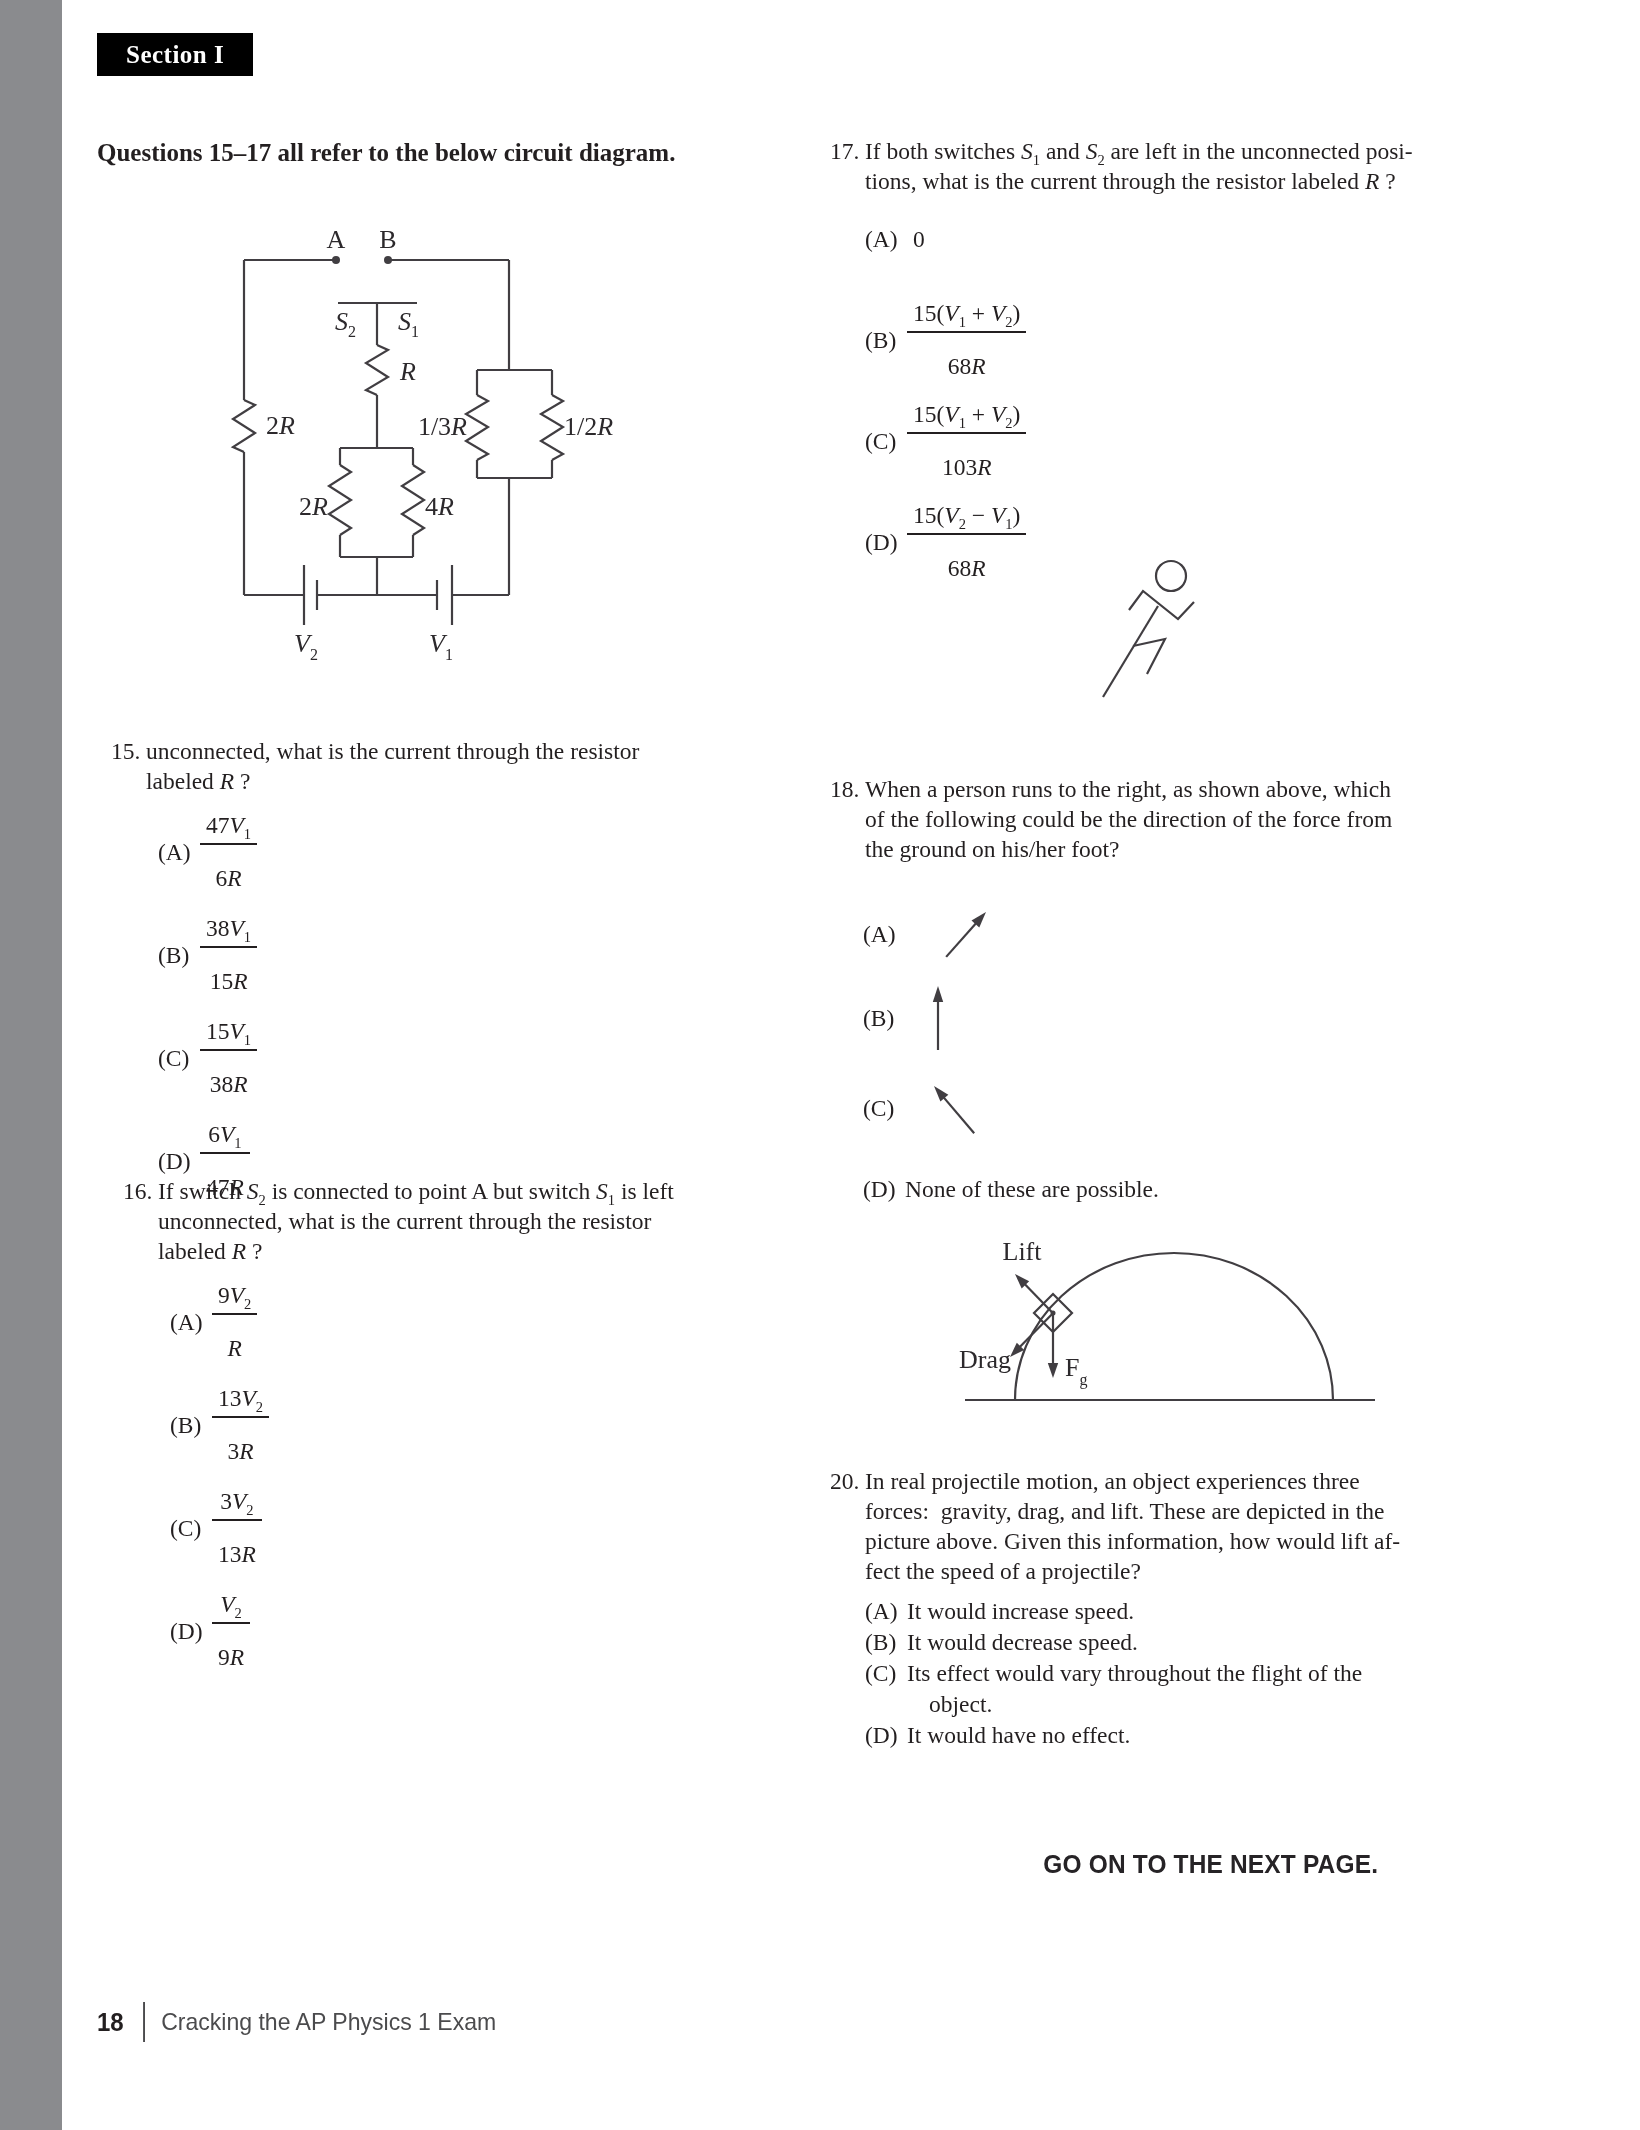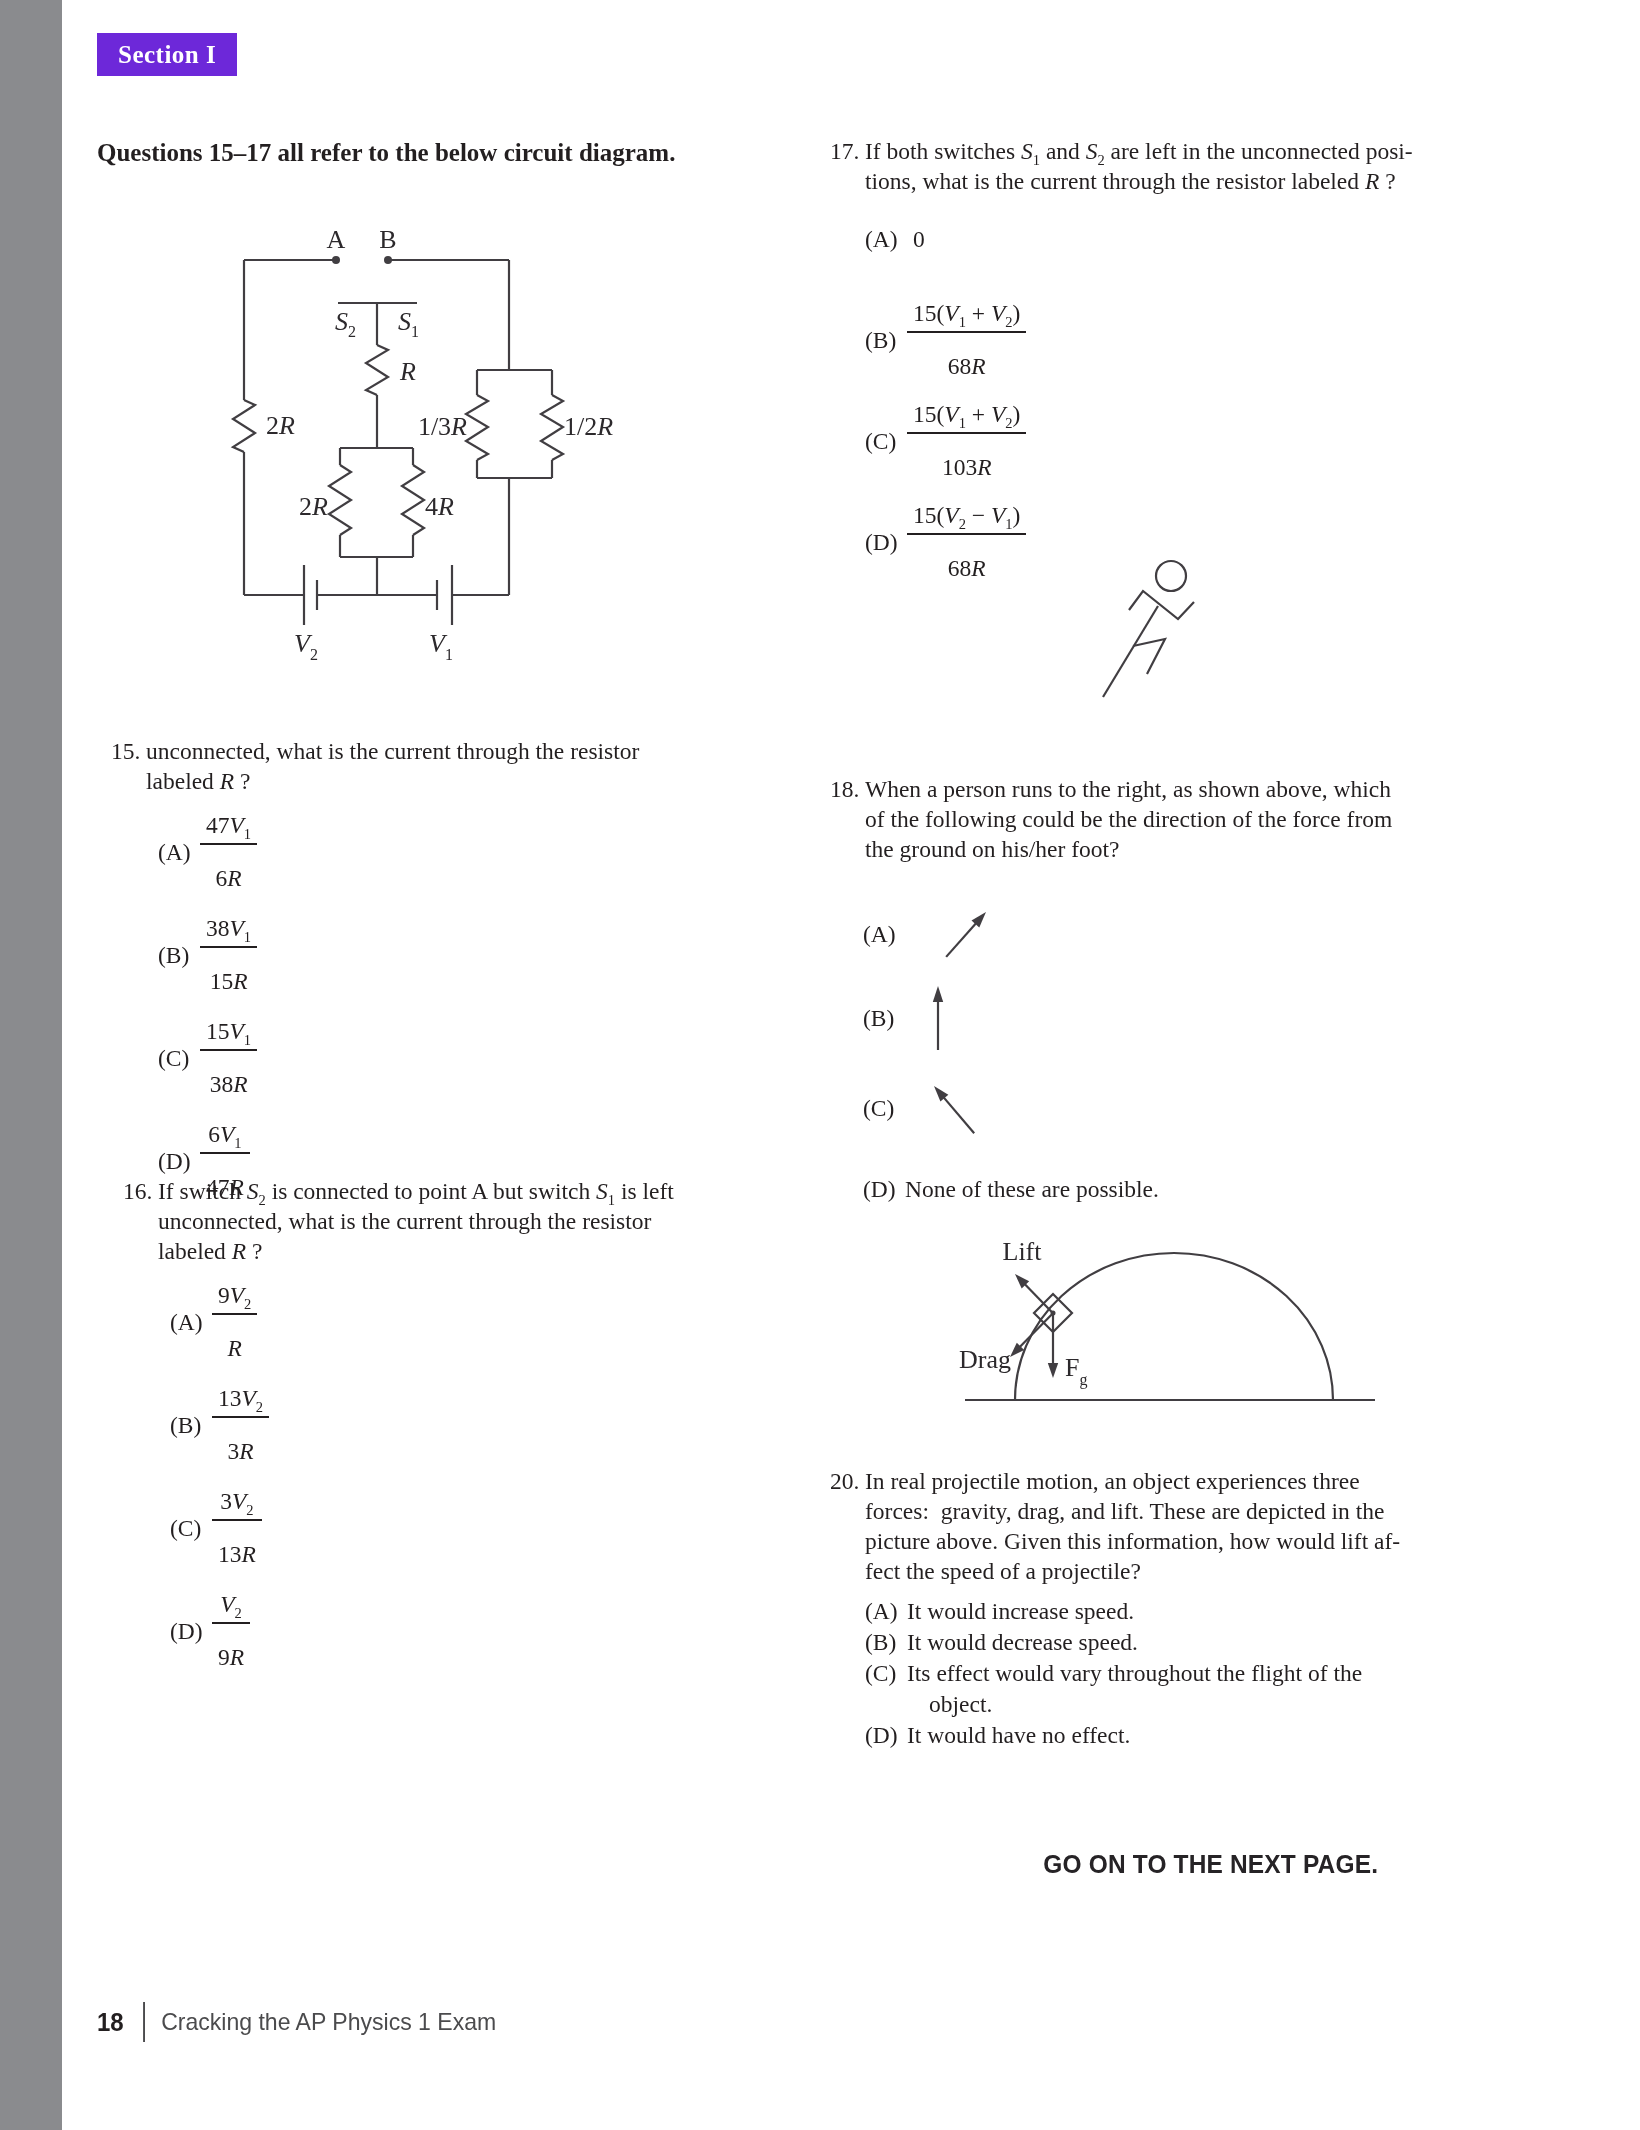--- a/index.html
+++ b/index.html
@@ -2,22 +2,22 @@
 <html><head>
 <meta charset="utf-8">
 <style>
   html,body{margin:0;padding:0;}
   body{
     width:1640px;height:2130px;position:relative;background:#ffffff;
     font-family:"Liberation Serif", serif;color:#231f20;overflow:hidden;
   }
   .sidebar{position:absolute;left:0;top:0;width:62px;height:2130px;background:#8a8b8e;}
   .section-tab{
-    position:absolute;left:97px;top:33px;background:#6d28d9;color:#ffffff;
-    font-weight:bold;font-size:25px;line-height:43px;padding:0 21px;letter-spacing:.5px;
+    position:absolute;left:97px;top:33px;background:#000000;color:#ffffff;
+    font-weight:bold;font-size:25px;line-height:43px;padding:0 29px;letter-spacing:.5px;
   }
   .intro{position:absolute;left:97px;top:139px;font-weight:bold;font-size:25px;white-space:pre-wrap;}
 
   .q{position:absolute;font-size:23.5px;line-height:30px;}
   .qrow{display:flex;}
   .qnum{width:35px;flex:none;}
   .qbody{flex:1;}
   .line{white-space:pre-wrap;}
   .vi{font-style:italic;}
   sub{font-size:14.5px;line-height:0;}

